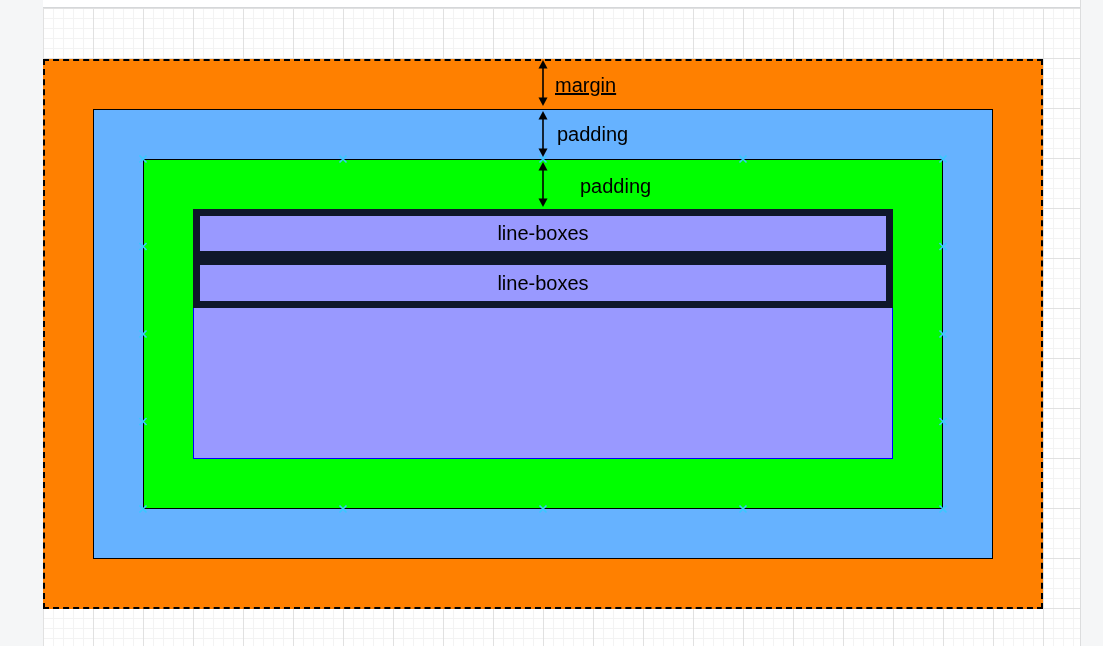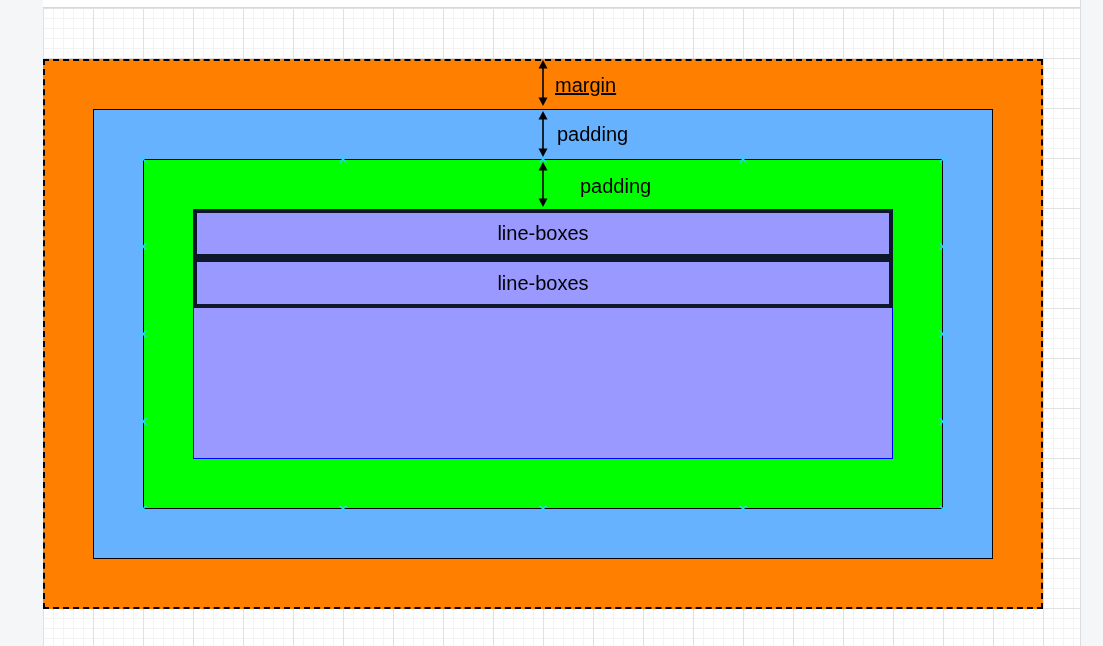--- a/index.html
+++ b/index.html
@@ -15,21 +15,21 @@
       linear-gradient(to right,#e1e1e1 1px,transparent 1px),
       linear-gradient(to bottom,#e1e1e1 1px,transparent 1px),
       linear-gradient(to right,#f3f3f3 1px,transparent 1px),
       linear-gradient(to bottom,#f3f3f3 1px,transparent 1px);
     background-size:50px 50px,50px 50px,10px 10px,10px 10px;}
   .box{position:absolute;box-sizing:border-box;}
   #margin-box{left:0;top:59px;width:1000px;height:550px;border:2px dashed #000;}
   #border-box{left:50px;top:109px;width:900px;height:450px;border:1.5px solid #000;}
   #padding-box{left:100px;top:159px;width:800px;height:350px;border:1.5px solid #000;}
   #content-box{left:150px;top:209px;width:700px;height:250px;border:1.5px solid #0000ff;}
-  .line-row{position:absolute;box-sizing:border-box;left:150px;width:700px;border:4px solid #0f172a;
+  .line-row{position:absolute;box-sizing:border-box;left:150px;width:700px;border:7px solid #0f172a;
             display:flex;align-items:center;justify-content:center;font-size:20px;}
   #line-row-1{top:209px;height:49px;}
   #line-row-2{top:258px;height:50px;}
   #overlay{position:absolute;left:0;top:0;width:1037px;height:646px;pointer-events:none;}
   .arrow line{stroke:#000;stroke-width:1.6;}
   .arrow path{fill:#000;}
   .cp{stroke:#39c9ff;stroke-width:1.6;fill:none;}
   .flabel{position:absolute;font-size:20px;line-height:24px;white-space:nowrap;}
   #lbl-margin{left:512px;top:73px;text-decoration:underline;}
   #lbl-border{left:514px;top:122px;}

